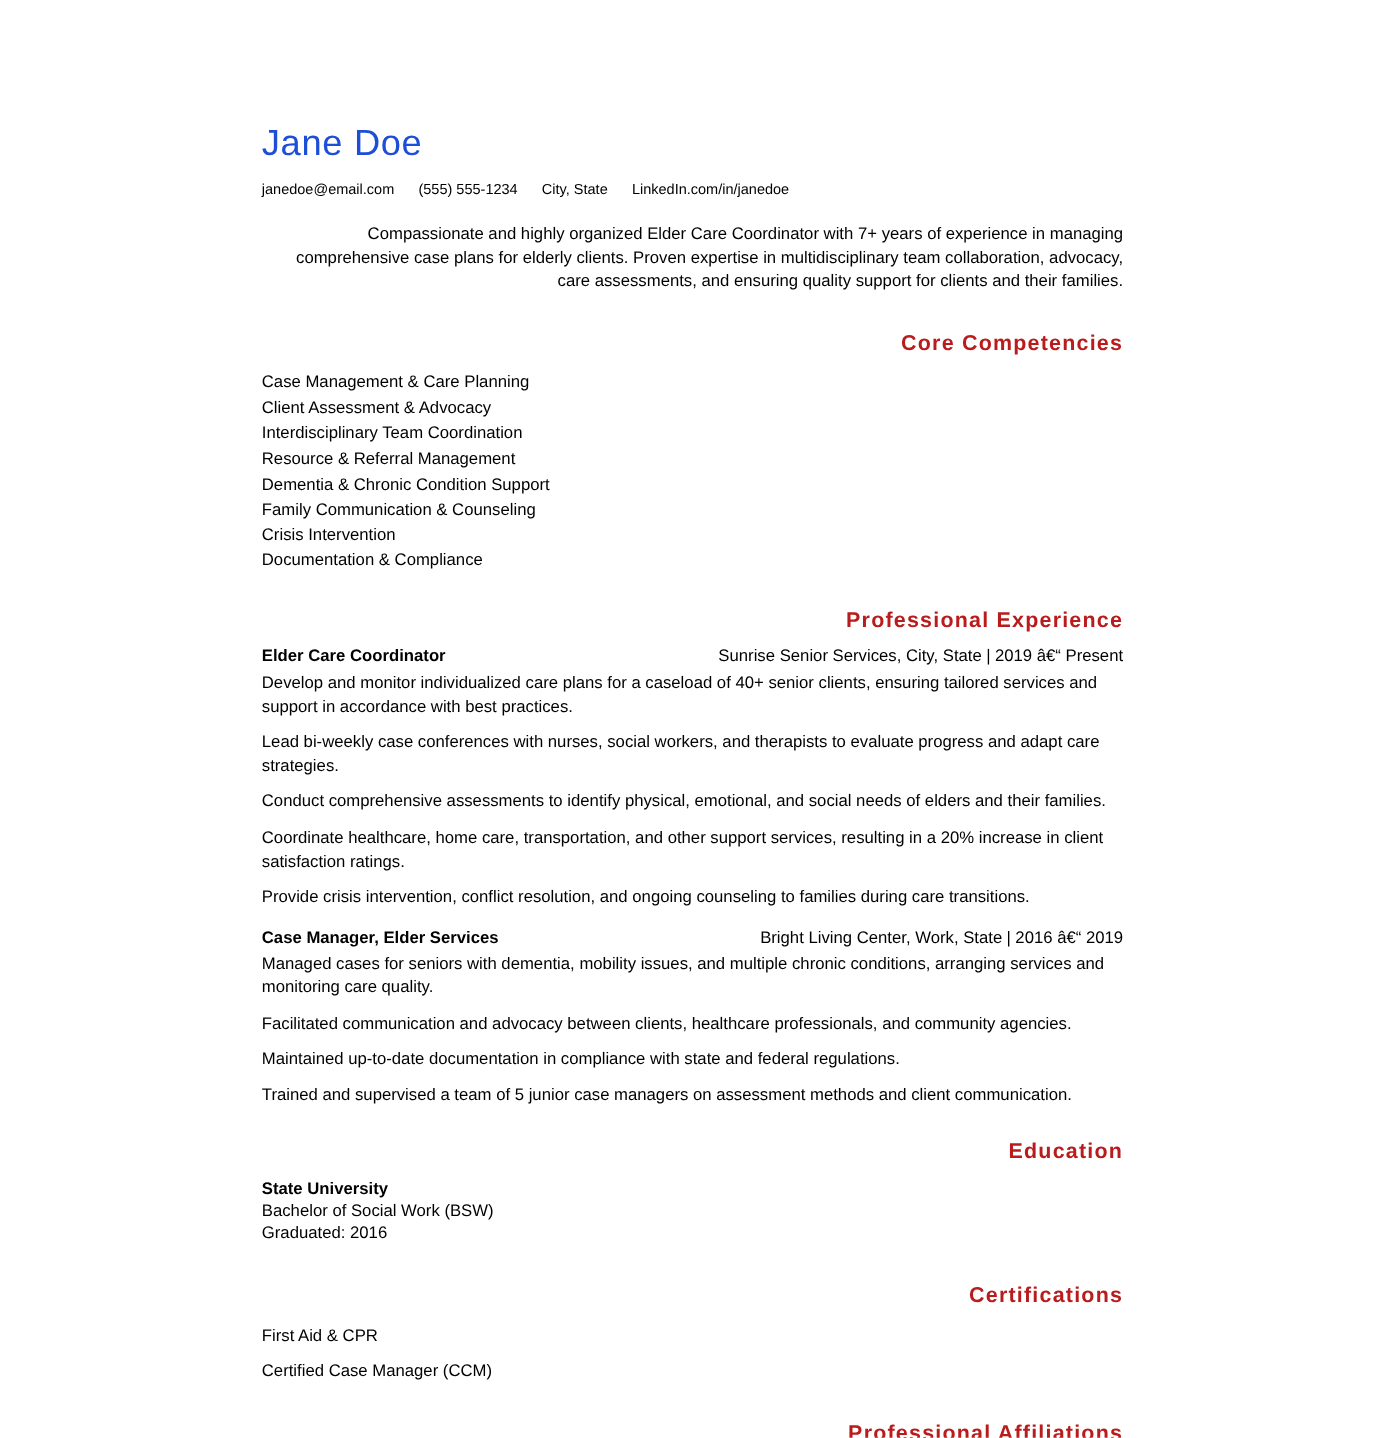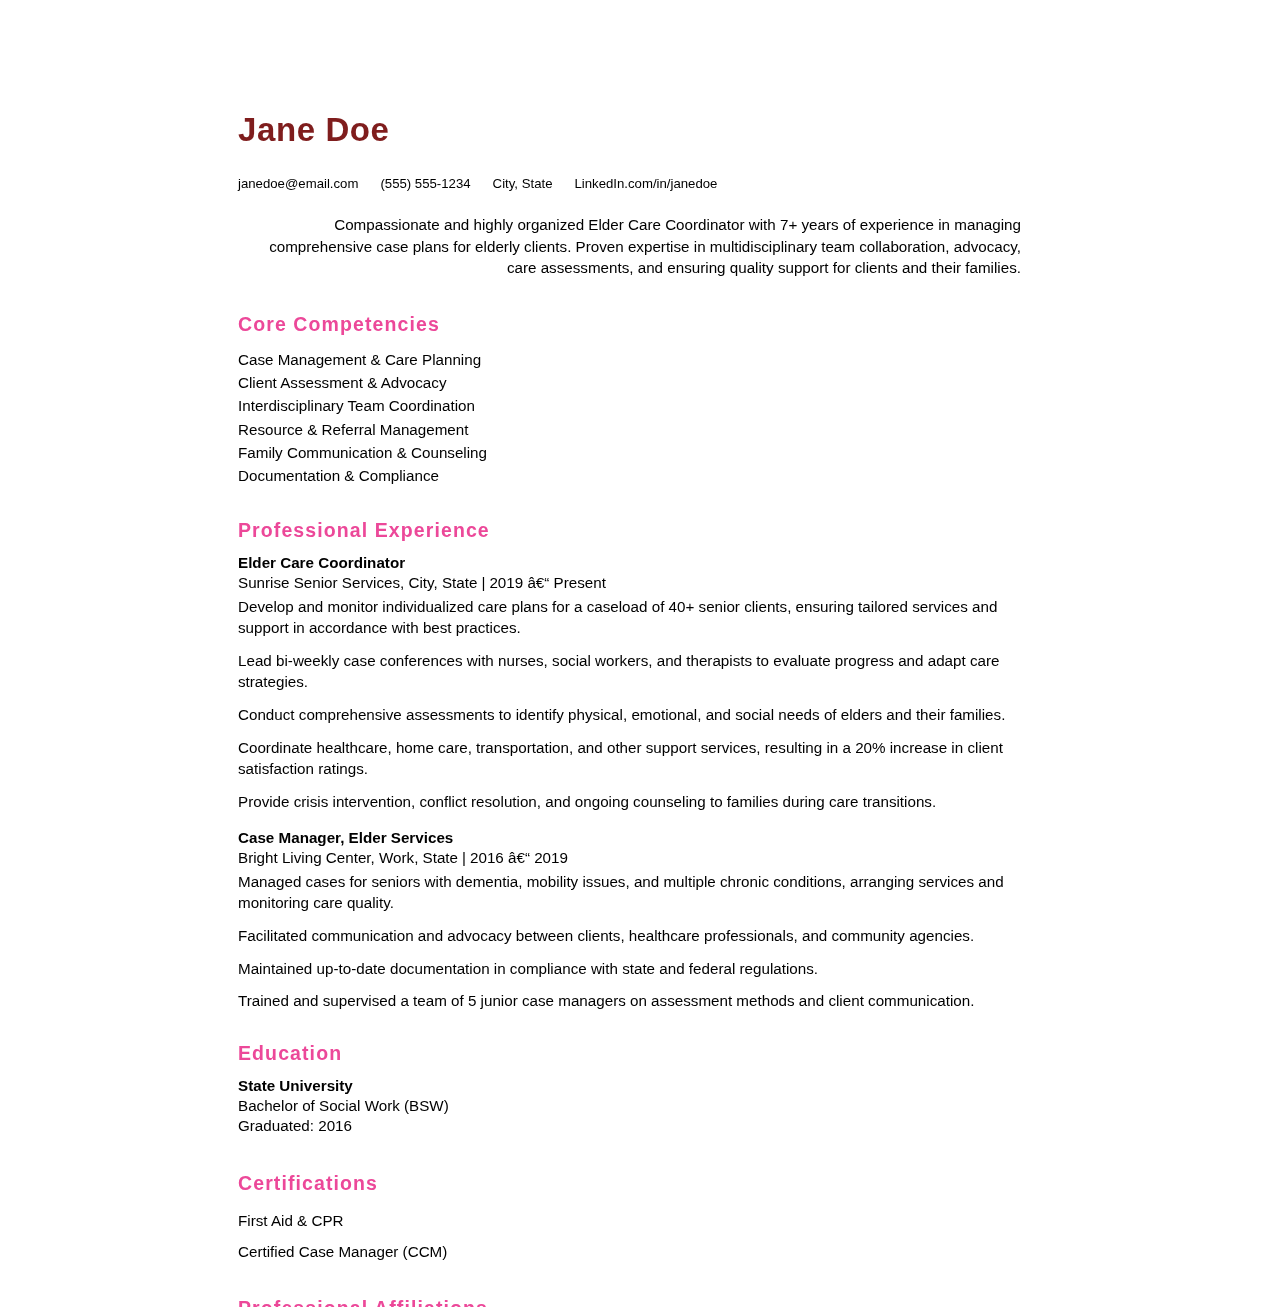--- a/index.html
+++ b/index.html
@@ -24,25 +24,25 @@
   .resume {
     position: absolute;
     left: 238px;
     top: 112px;
     width: 783px;
   }
 
   
   .name {
     font-size: 33px;
-    font-weight: bold;
+    font-weight: normal;
     letter-spacing: 0.6px;
     line-height: 1.1;
-    margin: 0 0 28px 0;
-    color: #7f1d1d;
+    margin: 0 0 16px 0;
+    color: #1d4ed8;
   }
   .contact {
     font-size: 13.2px;
     line-height: 1.2;
     margin: 0 0 22px 0;
     white-space: nowrap;
   }
   .contact .sep {
     display: inline-block;
     width: 22px;
@@ -59,21 +59,22 @@
   
   .section {
     margin: 0 0 10px 0;
   }
   h2.section-title {
     font-size: 19.5px;
     font-weight: bold;
     letter-spacing: 1.1px;
     line-height: 1.2;
     margin: 0 0 12px 0;
-    color: #ec4899;
+    color: #b91c1c;
+    text-align: right;
   }
 
   
   .comp-list {
     margin: 0 0 32px 0;
     padding: 0;
     list-style: none;
   }
   .comp-list li {
     font-size: 15.2px;
@@ -85,21 +86,20 @@
   .exp-block {
     margin: 0 0 18px 0;
   }
   .exp-head {
     display: flex;
     justify-content: space-between;
     align-items: baseline;
     font-size: 15.2px;
     line-height: 1.3;
     margin: 0 0 3px 0;
-    flex-direction: column;
   }
   .exp-title {
     font-weight: bold;
     white-space: nowrap;
   }
   .exp-meta {
     font-weight: normal;
     white-space: nowrap;
   }
   .exp-meta .bar {
@@ -171,21 +171,23 @@
 
     <p class="summary">Compassionate and highly organized Elder Care Coordinator with 7+ years of experience in managing comprehensive case plans for elderly clients. Proven expertise in multidisciplinary team collaboration, advocacy, care assessments, and ensuring quality support for clients and their families.</p>
 
     <div class="section" id="competencies-section">
       <h2 class="section-title">Core Competencies</h2>
       <ul class="comp-list">
         <li>Case Management &amp; Care Planning</li>
         <li>Client Assessment &amp; Advocacy</li>
         <li>Interdisciplinary Team Coordination</li>
         <li>Resource &amp; Referral Management</li>
+        <li>Dementia &amp; Chronic Condition Support</li>
         <li>Family Communication &amp; Counseling</li>
+        <li>Crisis Intervention</li>
         <li>Documentation &amp; Compliance</li>
       </ul>
     </div>
 
     <div class="section" id="experience-section">
       <h2 class="section-title">Professional Experience</h2>
 
       <div class="exp-block" id="exp-block-1">
         <div class="exp-head">
           <span class="exp-title">Elder Care Coordinator</span>

